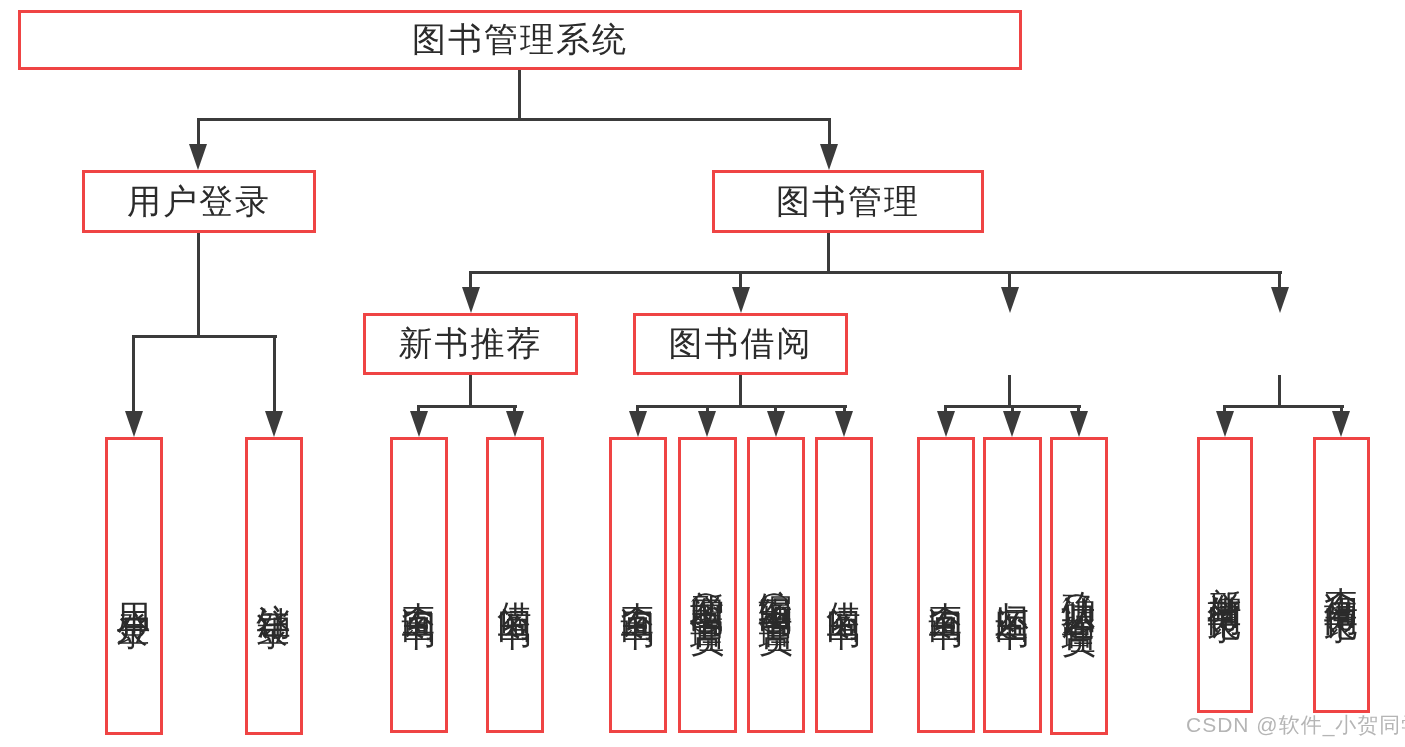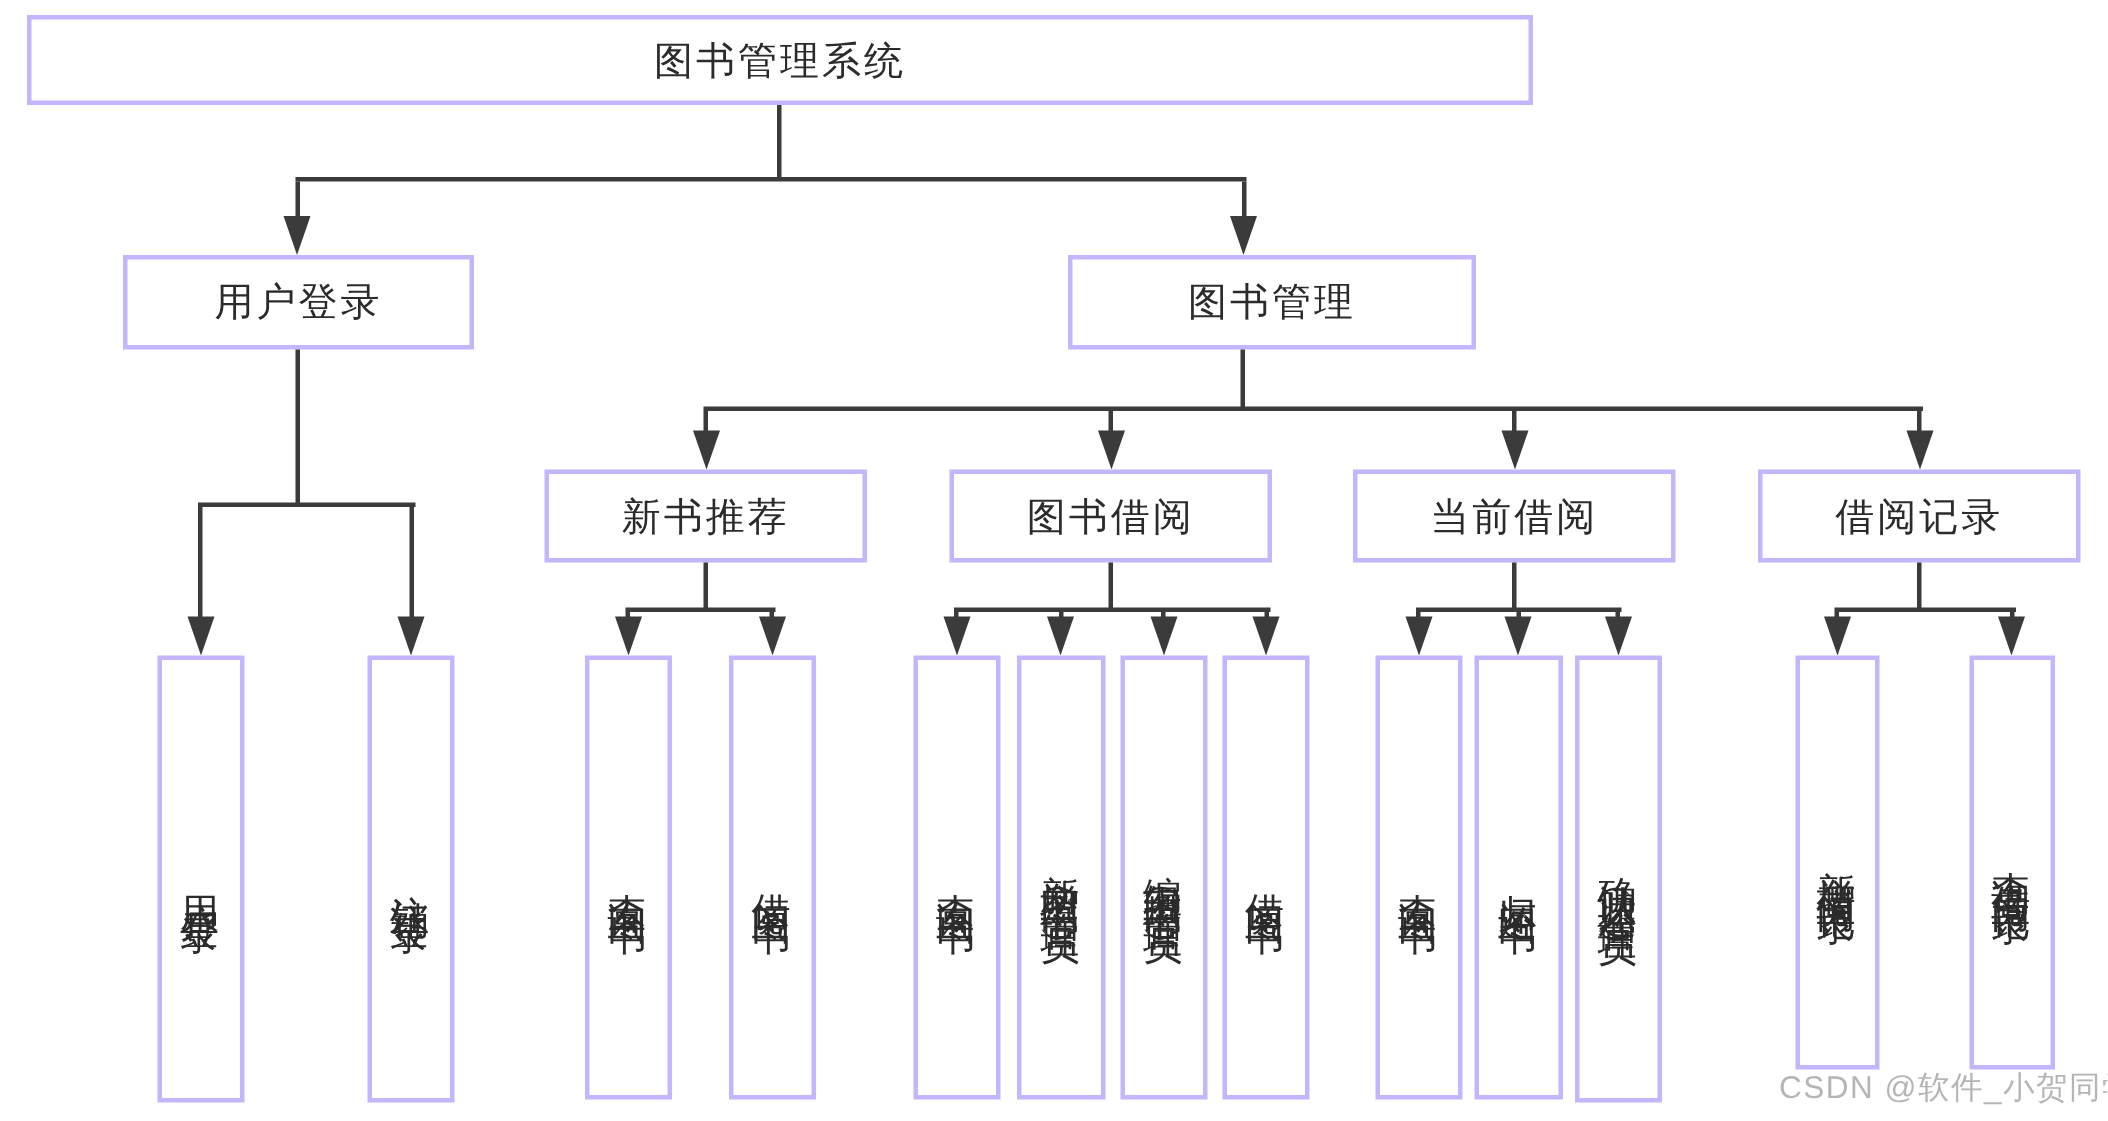--- a/index.html
+++ b/index.html
@@ -12,26 +12,26 @@
     position: relative;
     width: 1405px;
     height: 747px;
     background: #ffffff;
     overflow: hidden;
     color: #2b2b2b;
   }
   .box {
     position: absolute;
     box-sizing: border-box;
-    border: 3px solid #c4b5fd;
+    border: 3px solid #ef4444;
     background: #ffffff;
     display: flex;
     align-items: center;
     justify-content: center;
-    font-size: 26px;
+    font-size: 34px;
     letter-spacing: 2px;
     color: #2b2b2b;
     white-space: nowrap;
   }
   .vbox {
     writing-mode: vertical-rl;
     text-orientation: mixed;
     letter-spacing: 5px;
     white-space: normal;
     overflow: hidden;
@@ -88,22 +88,20 @@
   <div class="arrow" style="left:462px; top:287px;"></div>
   <div class="vline" style="left:739px; top:274px; width:3px; height:15px;"></div>
   <div class="arrow" style="left:732px; top:287px;"></div>
   <div class="vline" style="left:1008px; top:274px; width:3px; height:15px;"></div>
   <div class="arrow" style="left:1001px; top:287px;"></div>
   <div class="vline" style="left:1278px; top:274px; width:3px; height:15px;"></div>
   <div class="arrow" style="left:1271px; top:287px;"></div>
 
   <div class="box" style="left:363px; top:313px; width:215px; height:62px;">新书推荐</div>
   <div class="box" style="left:633px; top:313px; width:215px; height:62px;">图书借阅</div>
-  <div class="box" style="left:902px; top:313px; width:215px; height:62px;">当前借阅</div>
-  <div class="box" style="left:1172px; top:313px; width:215px; height:62px;">借阅记录</div>
 
   <div class="vline" style="left:469px; top:375px; width:3px; height:32px;"></div>
   <div class="hline" style="left:417px; top:405px; width:100px; height:3px;"></div>
   <div class="vline" style="left:417px; top:408px; width:3px; height:6px;"></div>
   <div class="arrow" style="left:410px; top:411px;"></div>
   <div class="vline" style="left:513px; top:408px; width:3px; height:6px;"></div>
   <div class="arrow" style="left:506px; top:411px;"></div>
 
   <div class="vline" style="left:739px; top:375px; width:3px; height:32px;"></div>
   <div class="hline" style="left:636px; top:405px; width:211px; height:3px;"></div>

